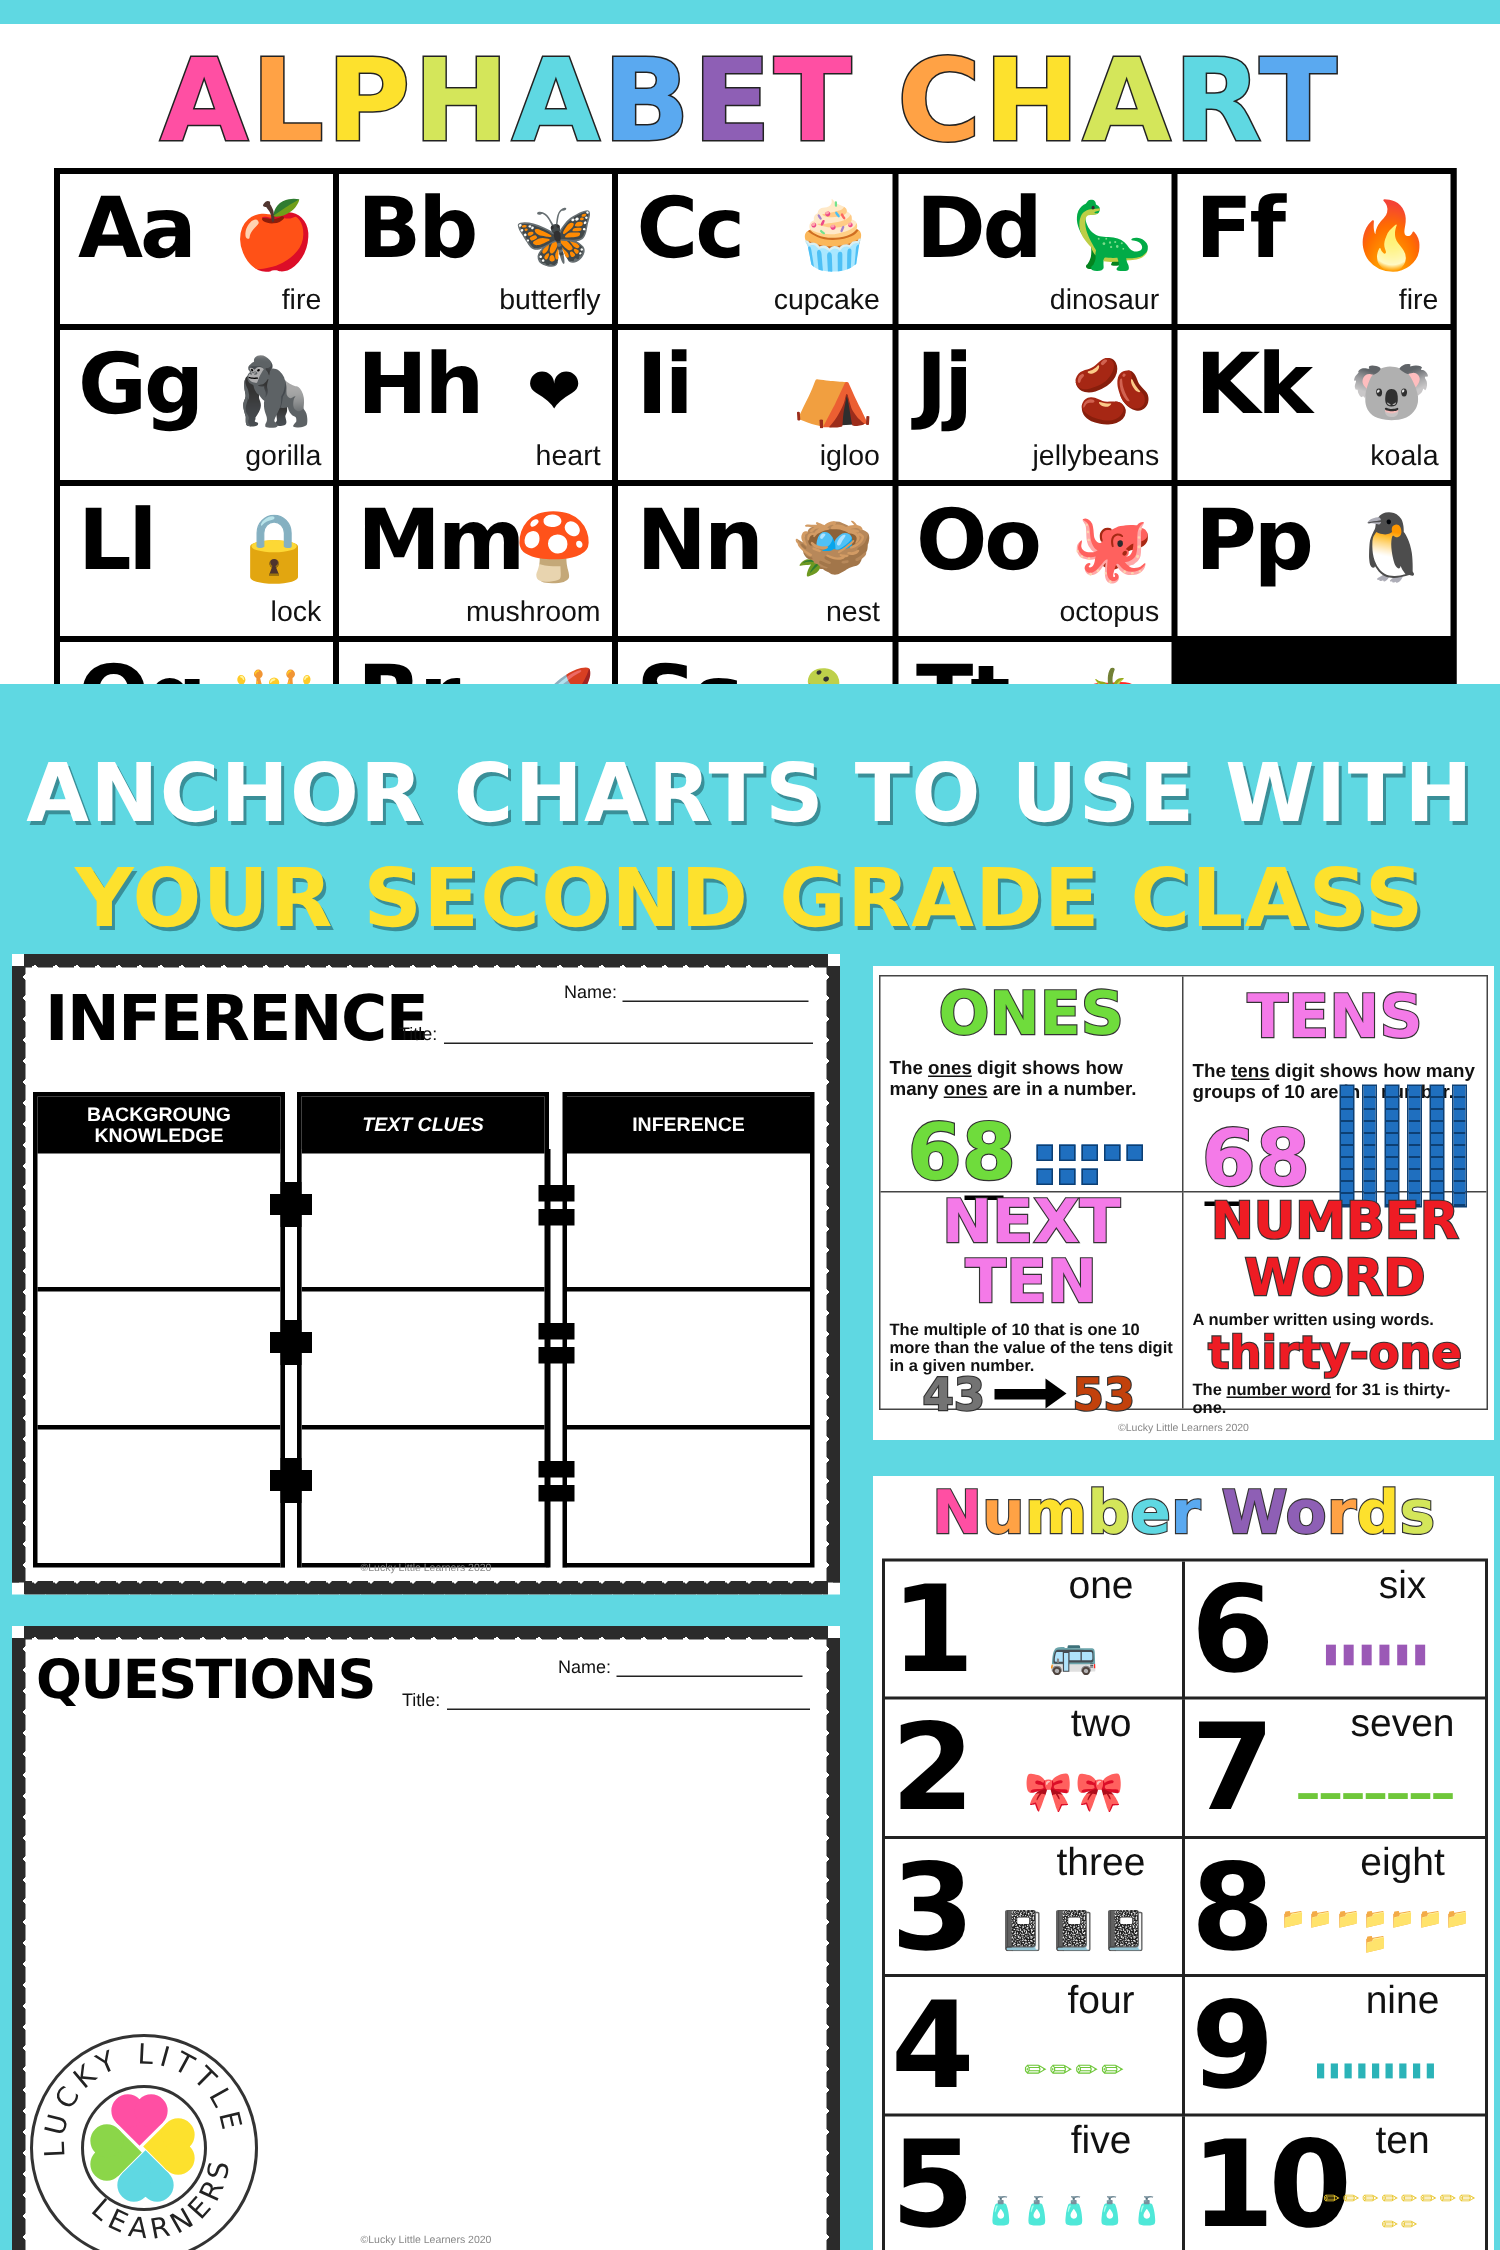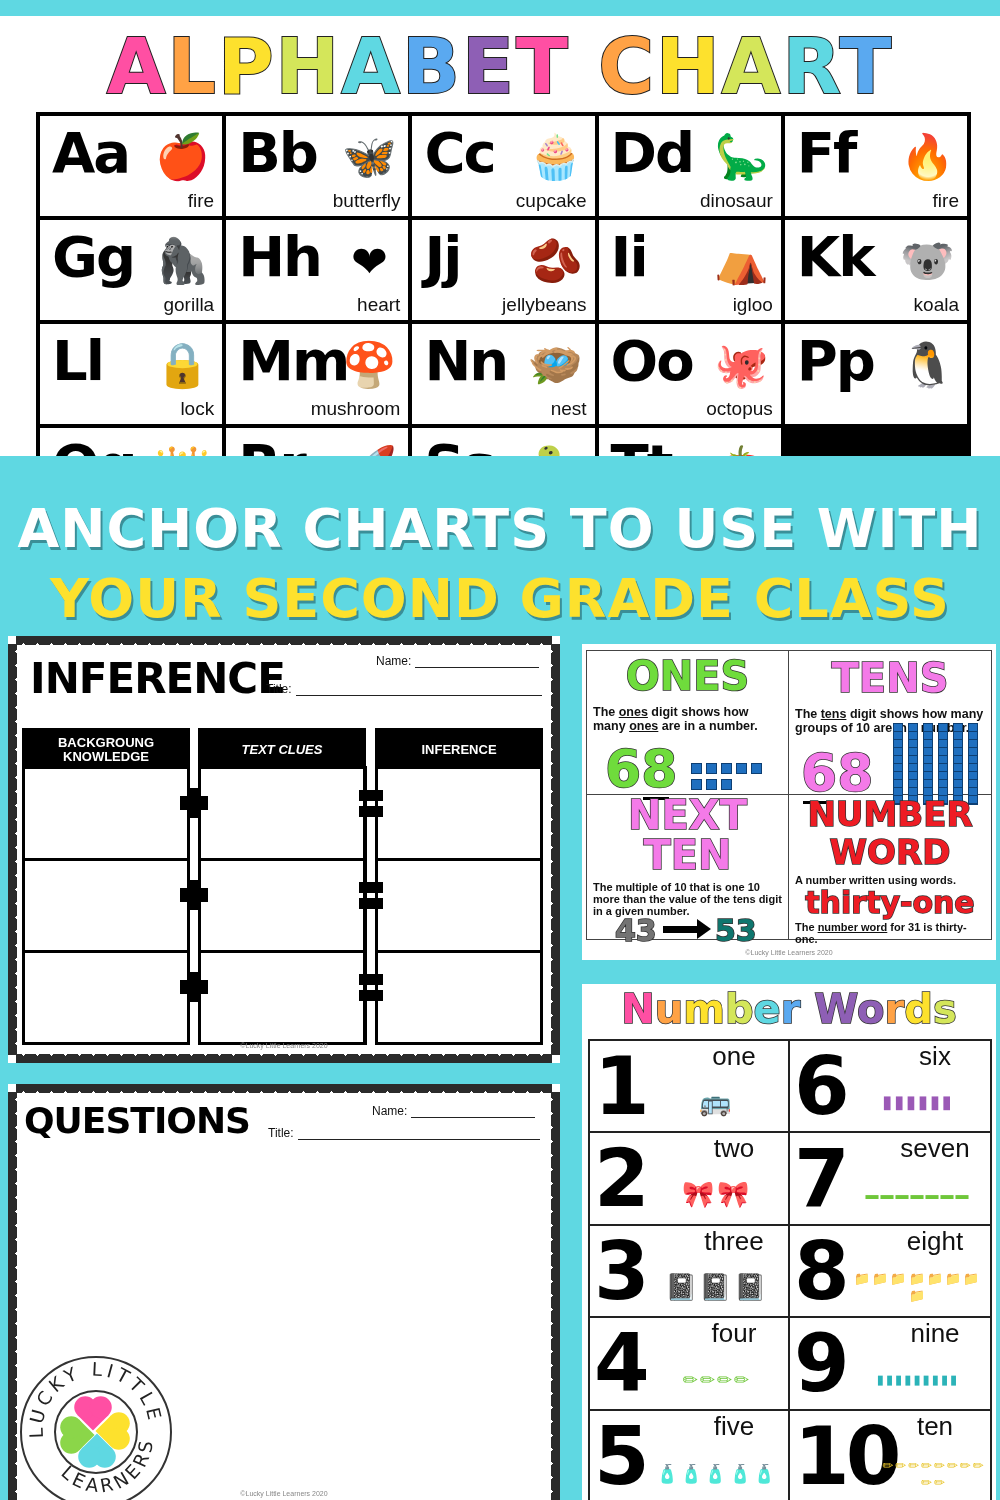--- a/index.html
+++ b/index.html
@@ -127,28 +127,28 @@
           <div class="alpha-letter">Gg</div>
           <div class="alpha-pic">🦍</div>
           <div class="alpha-word">gorilla</div>
         </div>
         <div class="alpha-cell">
           <div class="alpha-letter">Hh</div>
           <div class="alpha-pic">❤</div>
           <div class="alpha-word">heart</div>
         </div>
         <div class="alpha-cell">
+          <div class="alpha-letter">Ii</div>
+          <div class="alpha-pic">⛺</div>
+          <div class="alpha-word">igloo</div>
+        </div>
+        <div class="alpha-cell">
           <div class="alpha-letter">Jj</div>
           <div class="alpha-pic">🫘</div>
           <div class="alpha-word">jellybeans</div>
-        </div>
-        <div class="alpha-cell">
-          <div class="alpha-letter">Ii</div>
-          <div class="alpha-pic">⛺</div>
-          <div class="alpha-word">igloo</div>
         </div>
         <div class="alpha-cell">
           <div class="alpha-letter">Kk</div>
           <div class="alpha-pic">🐨</div>
           <div class="alpha-word">koala</div>
         </div>
         <div class="alpha-cell">
           <div class="alpha-letter">Ll</div>
           <div class="alpha-pic">🔒</div>
           <div class="alpha-word">lock</div>
@@ -322,21 +322,21 @@
             <div class="rod" style="left: 179px; top: 72px;"></div>
           </div>
       </div>
 
       <div class="pcell">
         <div class="ptitle" style="top:0; font-size:40px; line-height:40px; color:#f47ae8;">NEXT TEN</div>
         <div class="ptext" style="top:86px; font-size:11px; line-height:12px;">The multiple of 10 that is one 10 more than the value of the tens digit in a given number.</div>
         <div class="pbig" style="left:28px; top:118px; font-size:30px; color:#737373;">43</div>
         <div style="position:absolute; left:76px; top:131px; width:36px; height:7px; background:#000;"></div>
         <div style="position:absolute; left:110px; top:124px; width:0; height:0; border-top:10px solid transparent; border-bottom:10px solid transparent; border-left:14px solid #000;"></div>
-        <div class="pbig" style="left:128px; top:118px; font-size:30px; color:#0f766e;">53</div>
+        <div class="pbig" style="left:128px; top:118px; font-size:30px; color:#c2410c;">53</div>
       </div>
 
       <div class="pcell">
         <div class="ptitle" style="top:0; font-size:34px; line-height:38px; color:#ee1c24;">NUMBER WORD</div>
         <div class="ptext" style="top:78px; font-size:11px;">A number written using words.</div>
         <div class="pbig" style="left:0; width:100%; text-align:center; top:90px; font-size:30px; color:#ee1c24;">thirty-one</div>
         <div class="ptext" style="top:126px; font-size:11px; line-height:12px;"><span>The </span><u>number word</u><span> for 31 is thirty-one.</span></div>
       </div>
     </div>
     <div class="copyright" style="left:0; right:0; bottom:4px;">©Lucky Little Learners 2020</div>

